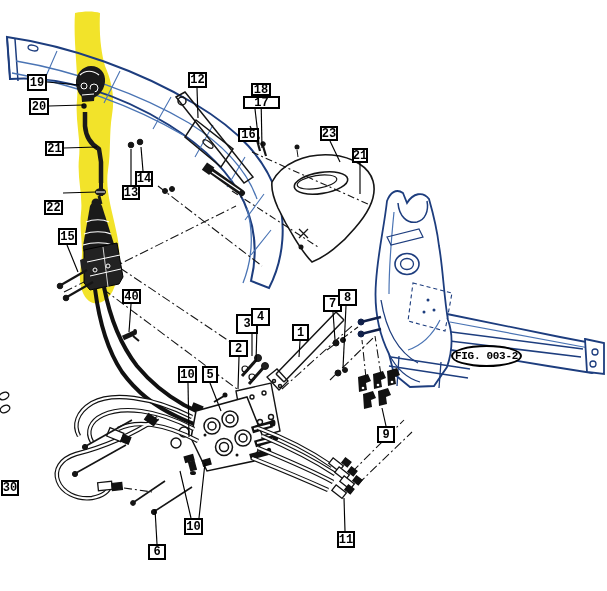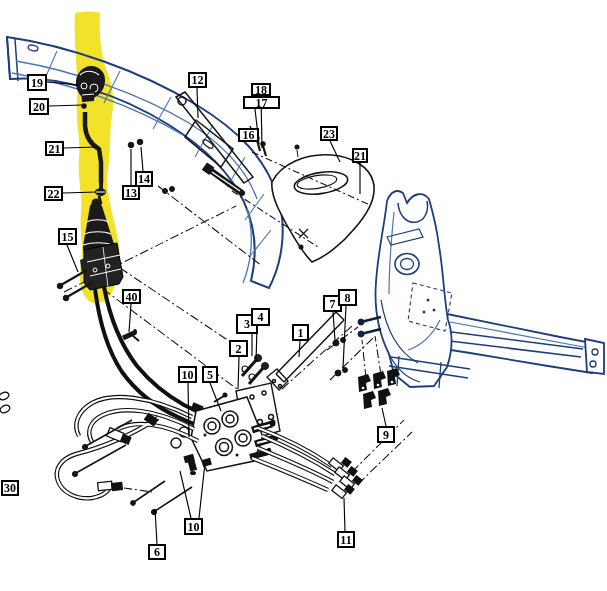--- a/index.html
+++ b/index.html
@@ -1,17 +1,17 @@
 <!DOCTYPE html>
 <html><head>
 <meta charset="utf-8">
 <style>
   html,body{margin:0;padding:0;background:#fff;}
   #stage{position:relative;width:607px;height:591px;background:#fff;overflow:hidden;
-         font-family:Liberation Serif, serif;}
+         font-family:Liberation Mono, monospace;}
   #art{position:absolute;left:0;top:0;}
   .callout{position:absolute;box-sizing:border-box;border:2px solid #000;background:#fff;
            display:flex;align-items:center;justify-content:center;
            font-weight:700;font-size:12px;color:#000;line-height:1;z-index:5;}
   .figref{position:absolute;box-sizing:border-box;border:2px solid #000;background:#fff;
           border-radius:50%;display:flex;align-items:center;justify-content:center;
           font-weight:700;font-size:11px;color:#000;letter-spacing:-0.3px;z-index:5;}
 </style>
 </head>
 <body>
@@ -325,21 +325,21 @@
     <path d="M 191,518 L 180,471 M 199,518 L 205,463"></path>
     <path d="M 157,544 L 155,509"></path>
     <path d="M 345,531 L 344,498"></path>
     <path d="M 386,426 L 382,408"></path>
   </g>
 </svg>
 
 <div class="callout" style="left:27px;top:74px;width:20px;height:17px">19</div>
 <div class="callout" style="left:29px;top:98px;width:20px;height:17px">20</div>
 <div class="callout" style="left:45px;top:141px;width:19px;height:15px">21</div>
-<div class="callout" style="left:44px;top:186px;width:19px;height:15px">22</div>
+<div class="callout" style="left:44px;top:200px;width:19px;height:15px">22</div>
 <div class="callout" style="left:58px;top:228px;width:19px;height:17px">15</div>
 <div class="callout" style="left:122px;top:185px;width:18px;height:15px">13</div>
 <div class="callout" style="left:135px;top:171px;width:18px;height:16px">14</div>
 <div class="callout" style="left:122px;top:289px;width:19px;height:15px">40</div>
 <div class="callout" style="left:188px;top:72px;width:19px;height:16px">12</div>
 <div class="callout" style="left:238px;top:128px;width:21px;height:14px">16</div>
 <div class="callout" style="left:243px;top:96px;width:37px;height:13px">17</div>
 <div class="callout" style="left:251px;top:83px;width:20px;height:13px">18</div>
 <div class="callout" style="left:320px;top:126px;width:18px;height:15px">23</div>
 <div class="callout" style="left:352px;top:148px;width:16px;height:15px">21</div>
@@ -350,14 +350,15 @@
 <div class="callout" style="left:323px;top:295px;width:19px;height:17px">7</div>
 <div class="callout" style="left:338px;top:289px;width:19px;height:17px">8</div>
 <div class="callout" style="left:202px;top:366px;width:16px;height:17px">5</div>
 <div class="callout" style="left:178px;top:366px;width:19px;height:17px">10</div>
 <div class="callout" style="left:184px;top:518px;width:19px;height:17px">10</div>
 <div class="callout" style="left:148px;top:544px;width:18px;height:16px">6</div>
 <div class="callout" style="left:337px;top:531px;width:18px;height:17px">11</div>
 <div class="callout" style="left:377px;top:426px;width:18px;height:17px">9</div>
 <div class="callout" style="left:1px;top:480px;width:18px;height:16px">30</div>
 
+<div class="figref" style="left:451px;top:345px;width:71px;height:22px">FIG. 003-2</div>
 
 </div>
 
 </body></html>

